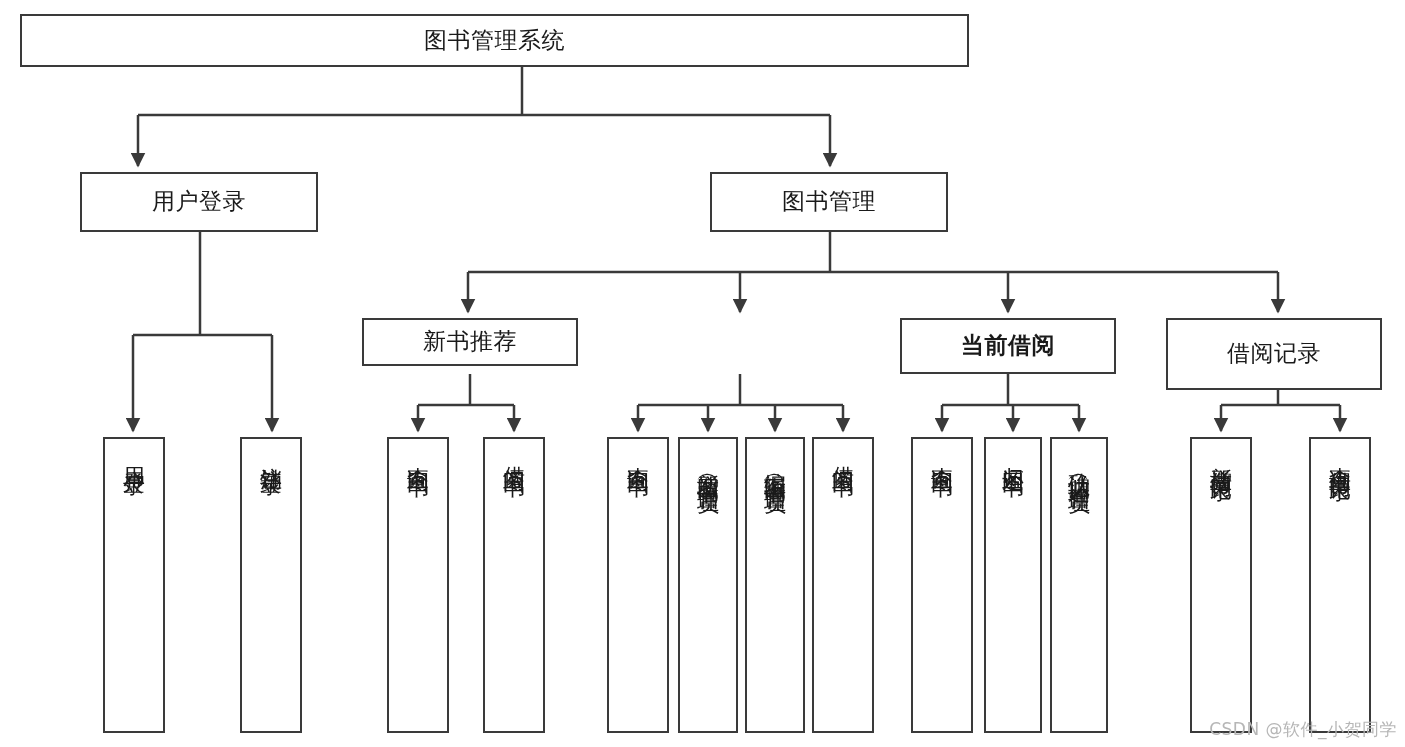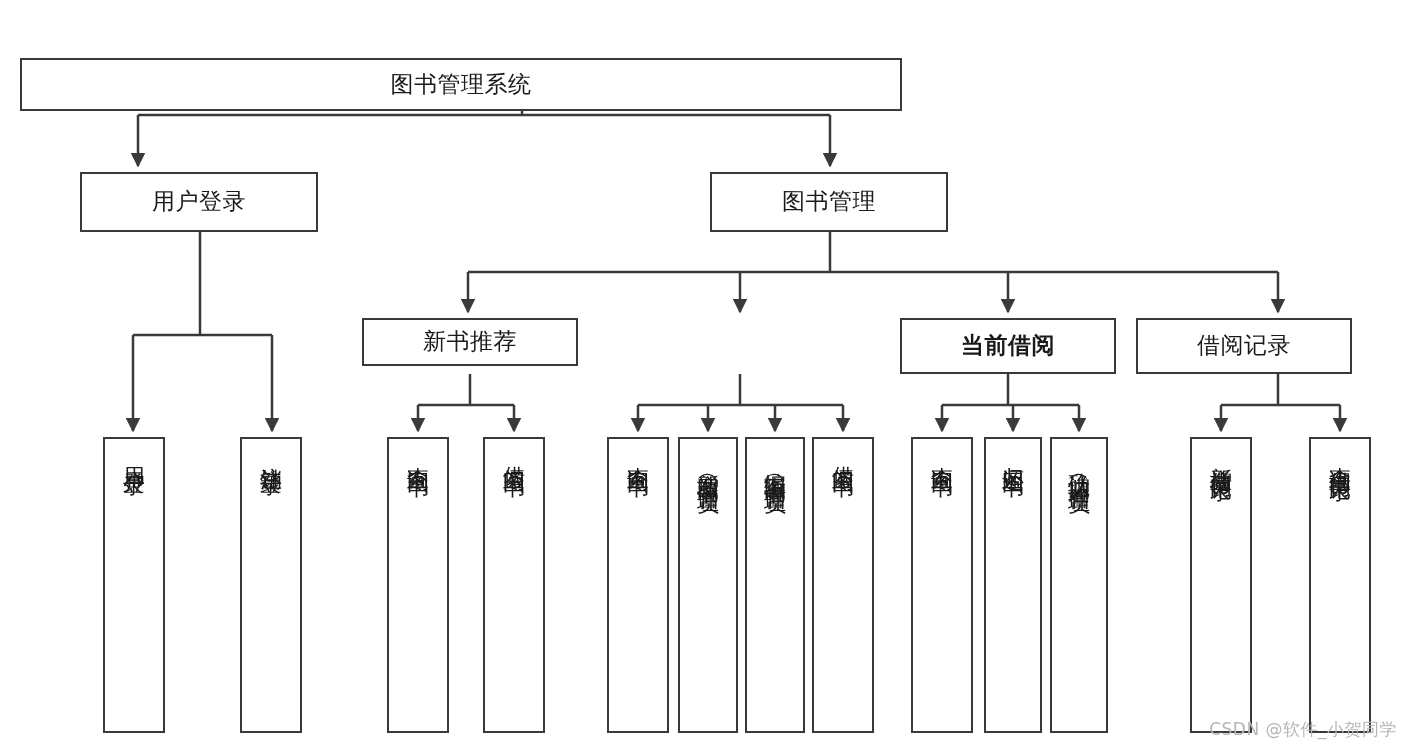--- a/index.html
+++ b/index.html
@@ -121,38 +121,38 @@
       <path d="M 1013 405 L 1013 431" marker-end="url(#arrow)"></path>
       <path d="M 1079 405 L 1079 431" marker-end="url(#arrow)"></path>
 
       <path d="M 1278 374 L 1278 405"></path>
       <path d="M 1221 405 L 1340 405"></path>
       <path d="M 1221 405 L 1221 431" marker-end="url(#arrow)"></path>
       <path d="M 1340 405 L 1340 431" marker-end="url(#arrow)"></path>
     </g>
   </svg>
 
-  <div class="node h" style="left: 20px; top: 14px; width: 882px; height: 53px; margin-top: 44px;">
+  <div class="node h" style="left: 20px; top: 14px; width: 949px; height: 53px;">
     <span class="label">图书管理系统</span>
   </div>
 
   <div class="node h" style="left: 80px; top: 172px; width: 238px; height: 60px;">
     <span class="label">用户登录</span>
   </div>
   <div class="node h" style="left: 710px; top: 172px; width: 238px; height: 60px; text-align: center;">
     <span class="label">图书管理</span>
   </div>
 
   <div class="node h" style="left: 362px; top: 318px; width: 216px; height: 48px;">
     <span class="label">新书推荐</span>
   </div>
   <div class="node h" style="left: 900px; top: 318px; width: 216px; height: 56px; font-weight: bold;">
     <span class="label">当前借阅</span>
   </div>
-  <div class="node h" style="left: 1136px; top: 318px; width: 216px; height: 56px;">
+  <div class="node h" style="left: 1166px; top: 318px; width: 216px; height: 72px;">
     <span class="label">借阅记录</span>
   </div>
 
   <div class="node v" style="left: 103px; top: 437px; width: 62px; height: 296px;">
     <span class="label">用户登录</span>
   </div>
   <div class="node v" style="left: 240px; top: 437px; width: 62px; height: 296px;">
     <span class="label">注销登录</span>
   </div>
   <div class="node v" style="left: 387px; top: 437px; width: 62px; height: 296px;">

